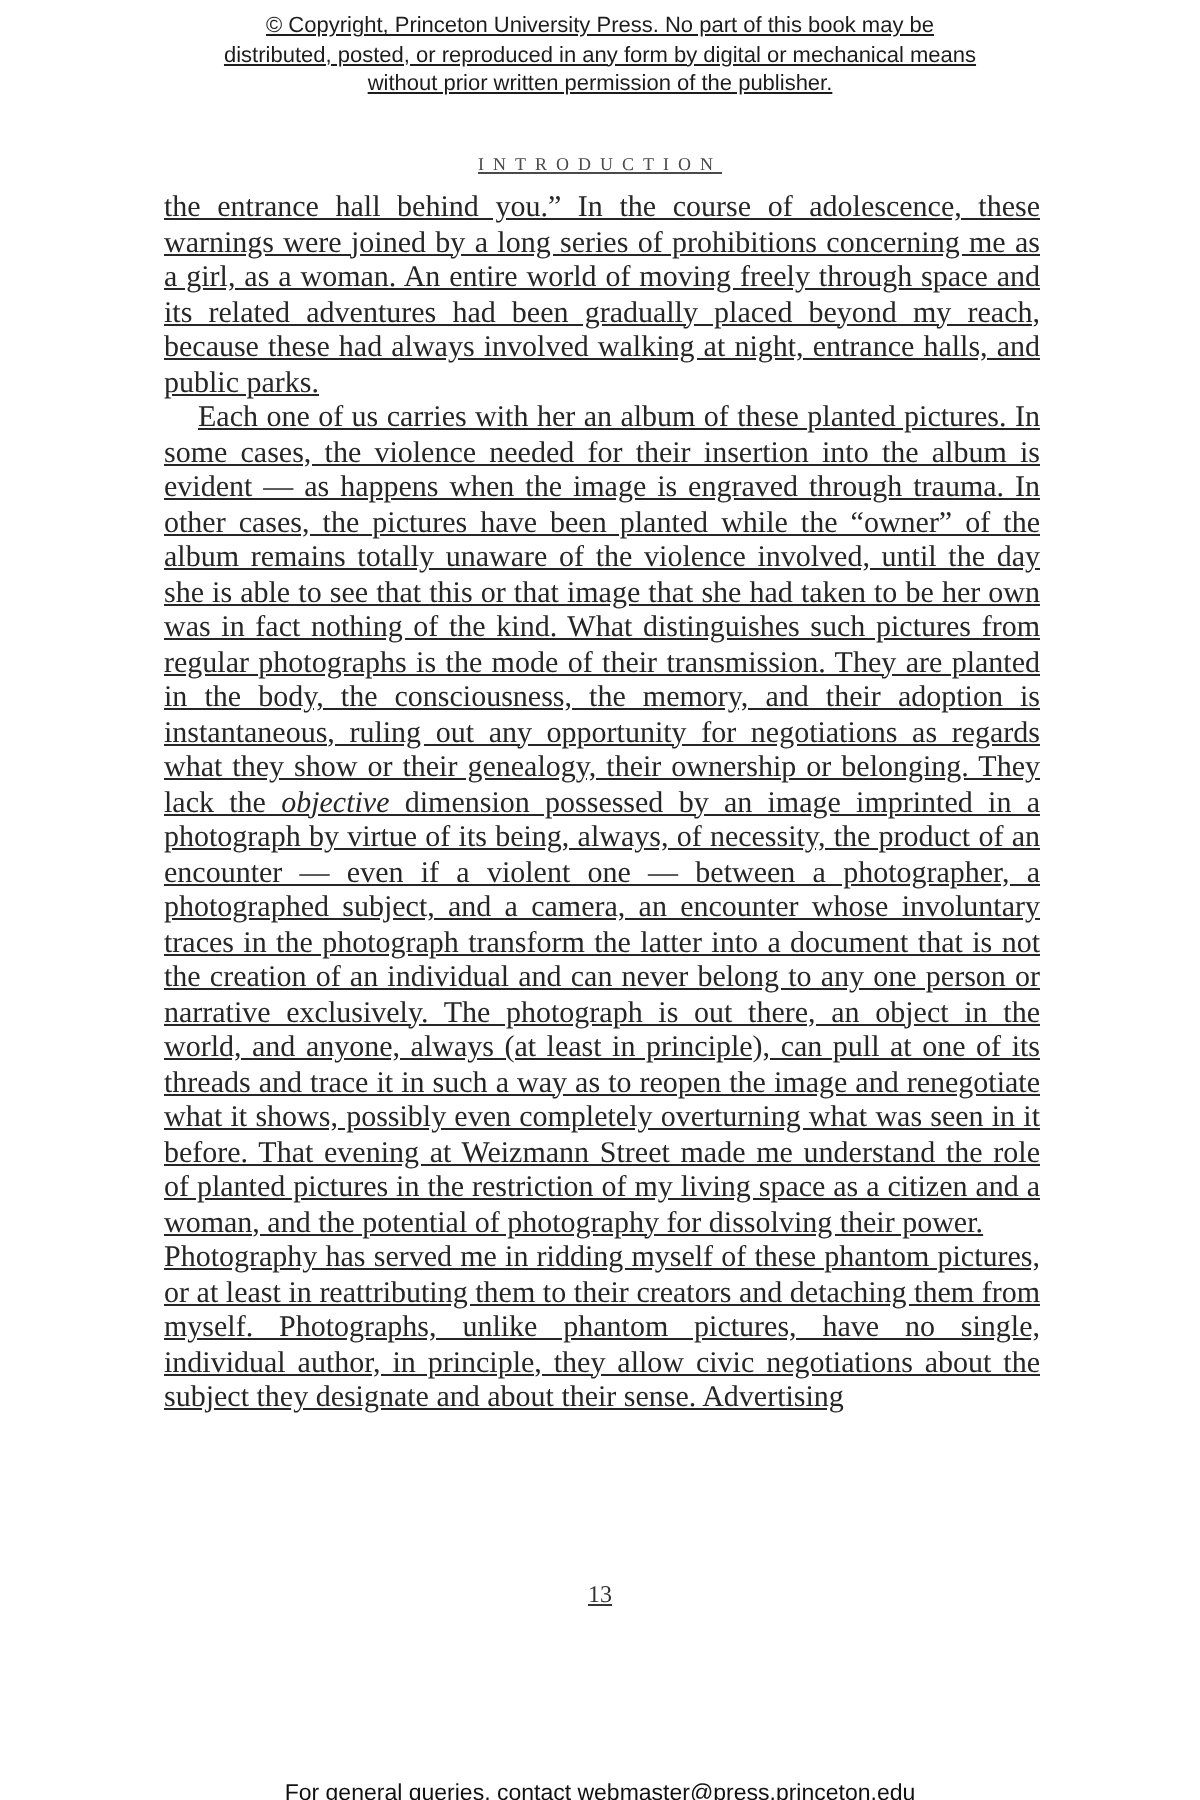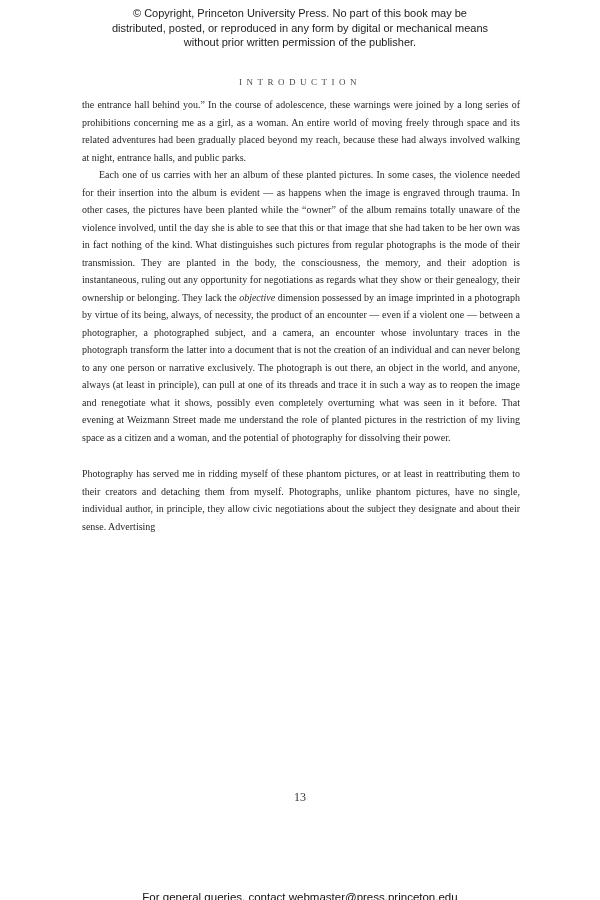--- a/index.html
+++ b/index.html
@@ -1,15 +1,15 @@
 <!DOCTYPE html>
 <html><head>
 <meta charset="utf-8">
 <style>
-  * { box-sizing: border-box; }
+  * { box-sizing: border-box; text-decoration: underline; }
   html, body { margin: 0; padding: 0; }
   body {
     width: 600px;
     height: 900px;
     background: #ffffff;
     font-family: "Liberation Serif", serif;
     color: #2a2a2a;
   }
   .page {
     position: relative;
@@ -38,28 +38,28 @@
     font-family: "Liberation Serif", serif;
     font-size: 9px;
     letter-spacing: 4.5px;
     color: #4a4a4a;
   }
   .body-text {
     position: absolute;
     top: 96px;
     left: 82px;
     width: 438px;
-    font-size: 10px;
+    font-size: 15px;
     line-height: 17.5px;
     text-align: justify;
     color: #262626;
   }
   .para { margin: 0; padding: 0; }
   .para.indent { text-indent: 17px; }
-  .para.section-break { margin-top: 19px; }
+  .para.section-break { }
   .para em { font-style: italic; }
   .page-number {
     position: absolute;
     top: 790px;
     left: 0;
     width: 100%;
     text-align: center;
     font-family: "Liberation Serif", serif;
     font-size: 12px;
     color: #333333;

